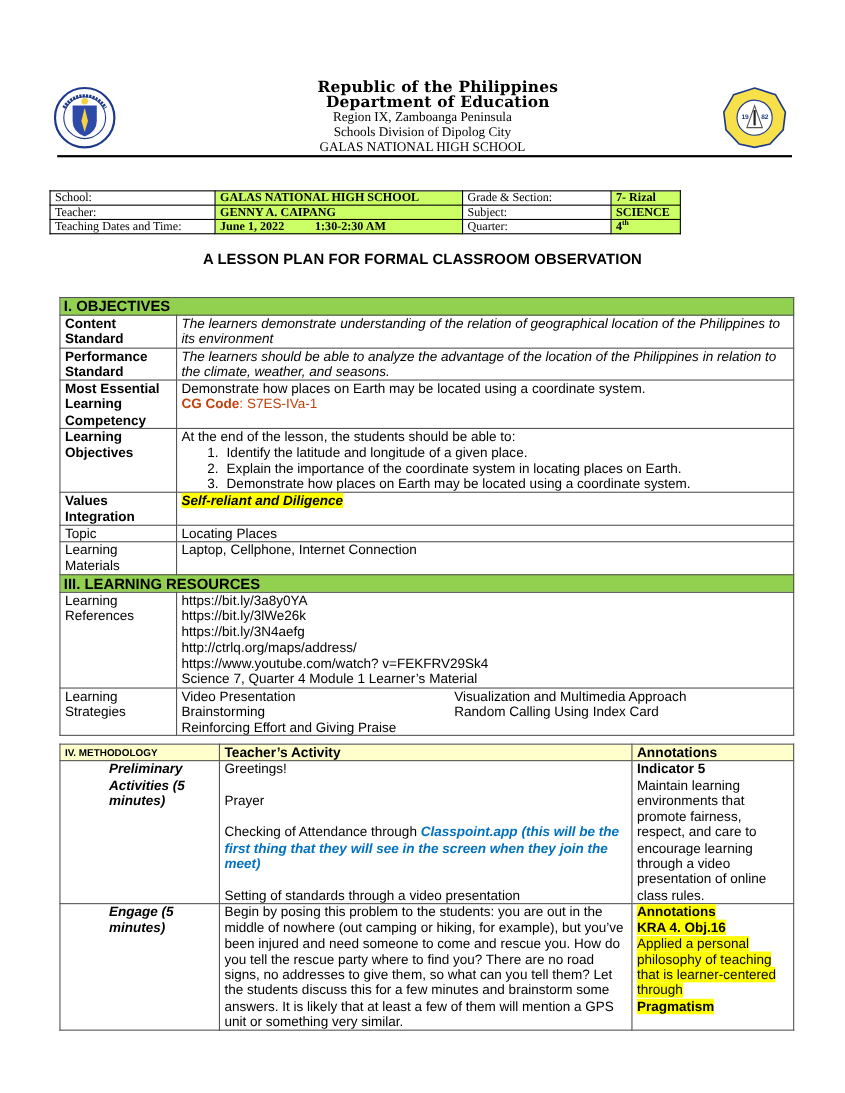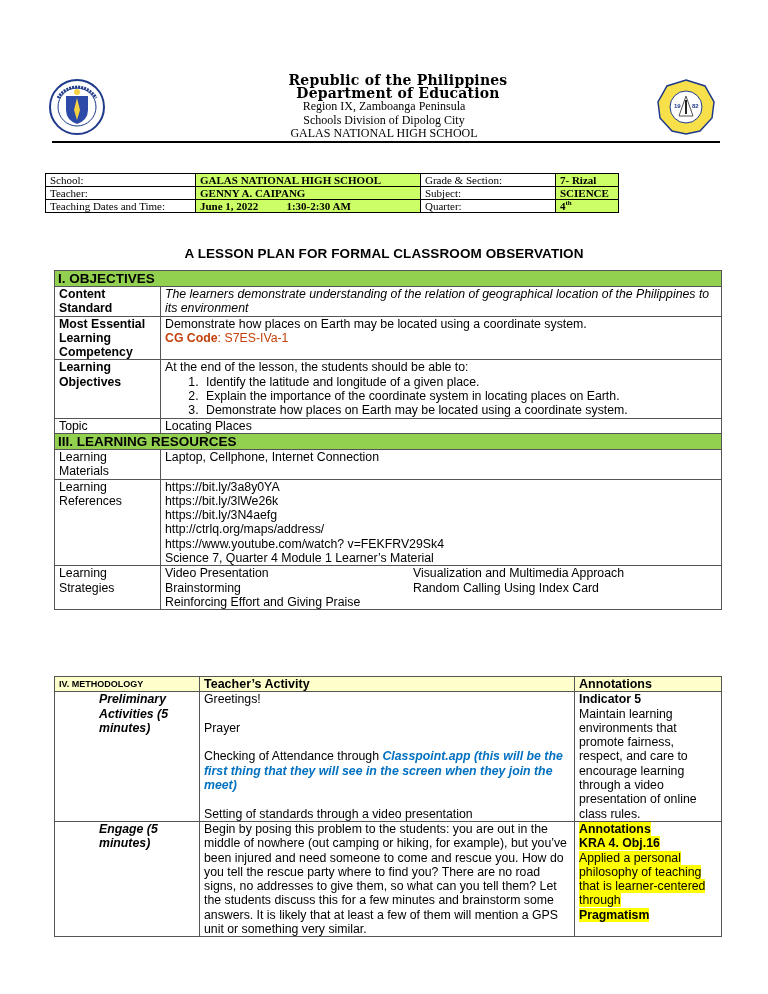--- a/index.html
+++ b/index.html
@@ -13,21 +13,21 @@
   .hdr-text { position: absolute; left: 0; width: 768px; top: 0; text-align: center; font-family: "Liberation Serif", serif; font-size: 12px; line-height: 13.2px; }
   .hdr-text .gothic { font-family: "DejaVu Serif", serif; font-size: 14px; font-weight: bold; letter-spacing: 0.2px; margin-left: 28px; }
   .hdr-rule { position: absolute; top: 141px; left: 52px; width: 668px; height: 2px; background: #000; }
 
   
   .info { position: absolute; top: 173px; left: 45px; border-collapse: collapse; font-family: "Liberation Serif", serif; font-size: 11px; }
   .info td { border: 1px solid #000; padding: 0 4px; height: 12px; line-height: 12px; white-space: nowrap; }
   .info td.val { background: #ccff66; font-weight: bold; }
   .info sup { font-size: 7px; line-height: 0; }
 
-  .doc-title { position: absolute; top: 228px; left: 0; width: 768px; text-align: center; font-weight: bold; font-size: 13.5px; letter-spacing: 0.1px; margin-top: 18px; }
+  .doc-title { position: absolute; top: 228px; left: 0; width: 768px; text-align: center; font-weight: bold; font-size: 13.5px; letter-spacing: 0.1px; }
 
   
   .main { position: absolute; top: 270px; left: 54px; width: 668px; border-collapse: collapse; font-size: 12.3px; line-height: 14.3px; }
   .main td { border: 1px solid #555; vertical-align: top; padding: 0 4px; }
   .main td.sec { background: #92d050; font-weight: bold; font-size: 13.5px; line-height: 15px; padding: 0 3px; }
   .main td.lbl { width: 97px; }
   .main td.lbl.b { font-weight: bold; }
   .main td.it { font-style: italic; }
   .cg { color: #c2410c; }
   .cg b { font-weight: bold; }
@@ -113,47 +113,55 @@
 <table class="main">
   <tbody>
       <tr>
     <td class="sec" colspan="2">I. OBJECTIVES</td>
   </tr>
   <tr>
     <td class="lbl b">Content Standard</td>
     <td class="it">The learners demonstrate understanding of the relation of geographical location of the Philippines to its environment</td>
   </tr>
   <tr>
+    <td class="lbl b">Performance Standard</td>
+    <td class="it">The learners should be able to analyze the advantage of the location of the Philippines in relation to the climate, weather, and seasons.</td>
+  </tr>
+  <tr>
     <td class="lbl b">Most Essential Learning Competency</td>
     <td>
       <div class="it">Demonstrate how places on Earth may be located using a coordinate system.</div>
       <div class="cg"><b>CG Code</b><span>: S7ES-IVa-1</span></div>
     </td>
   </tr>
   <tr>
     <td class="lbl b">Learning Objectives</td>
     <td>
       <div class="it">At the end of the lesson, the students should be able to:</div>
       <ol class="obj">
         <li>Identify the latitude and longitude of a given place.</li>
         <li>Explain the importance of the coordinate system in locating places on Earth.</li>
         <li>Demonstrate how places on Earth may be located using a coordinate system.</li>
       </ol>
     </td>
   </tr>
   <tr>
+    <td class="lbl b">Values Integration</td>
+    <td><span class="hl">Self-reliant and Diligence</span></td>
+  </tr>
+  <tr>
     <td class="lbl">Topic</td>
     <td>Locating Places</td>
   </tr>
   <tr>
-    <td class="sec" colspan="2">III. LEARNING RESOURCES</td>
-  </tr>
-  <tr>
     <td class="lbl">Learning Materials</td>
     <td>Laptop, Cellphone, Internet Connection</td>
+  </tr>
+  <tr>
+    <td class="sec" colspan="2">III. LEARNING RESOURCES</td>
   </tr>
   <tr>
     <td class="lbl">Learning References</td>
     <td class="refs">
       <div>https://bit.ly/3a8y0YA</div>
       <div>https://bit.ly/3lWe26k</div>
       <div>https://bit.ly/3N4aefg</div>
       <div>http://ctrlq.org/maps/address/</div>
       <div>https://www.youtube.com/watch? v=FEKFRV29Sk4</div>
       <div>Science 7, Quarter 4 Module 1 Learner’s Material</div>

